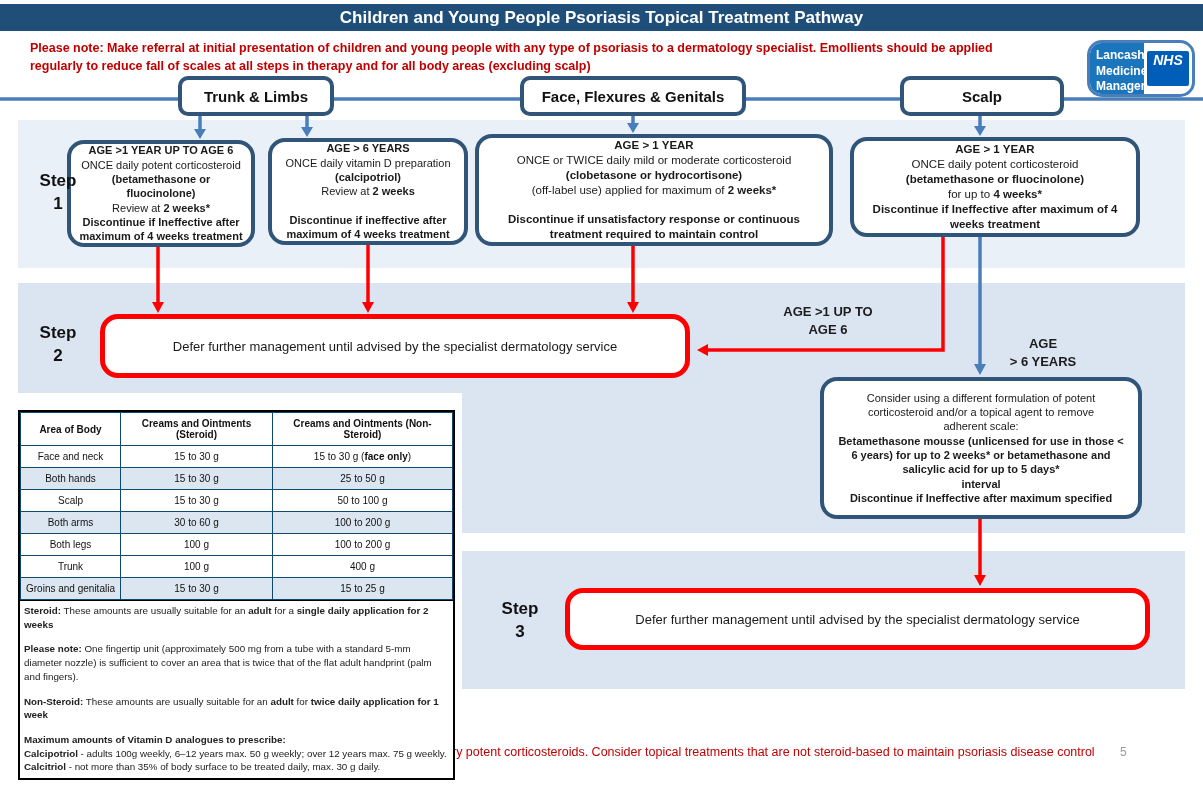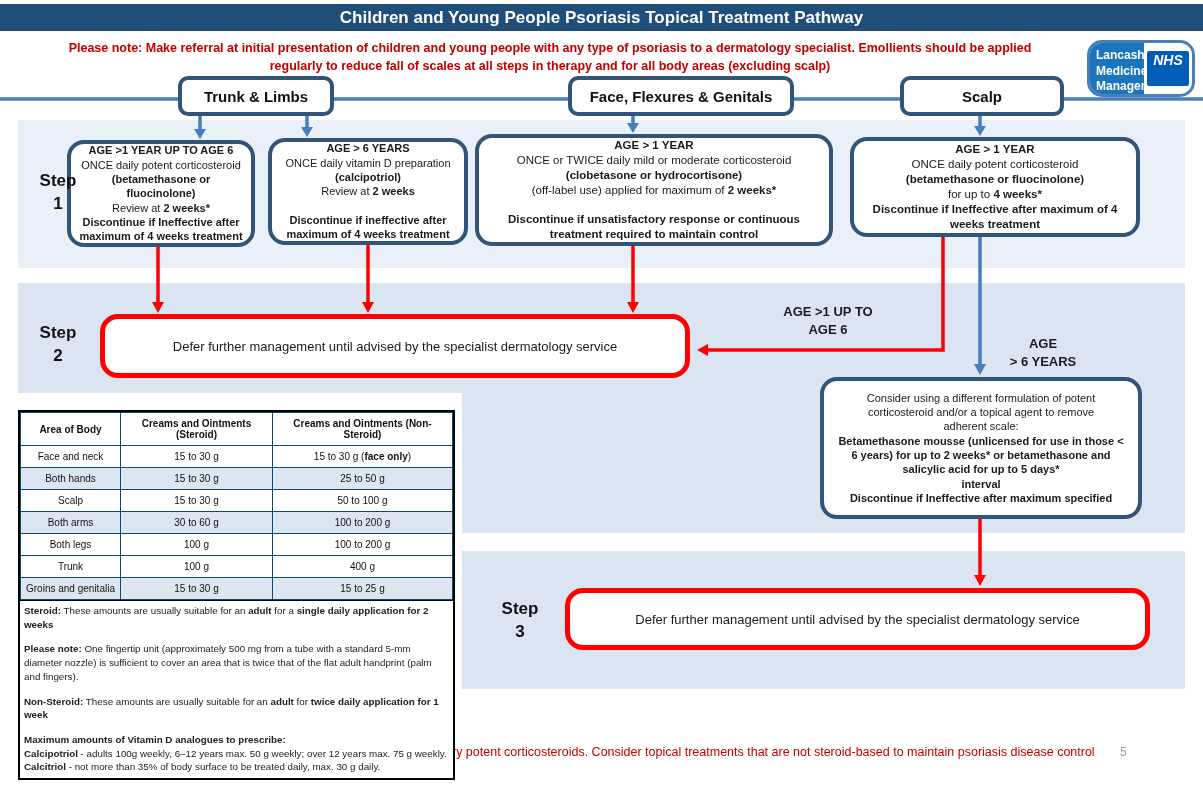--- a/index.html
+++ b/index.html
@@ -8,21 +8,21 @@
     --band-step2:#DBE5F1; --table-row-shaded:#DCE6F1; --nhs-blue:#005EB8;
     --lmmg-blue:#1B75BC; --page-number-gray:#9B9B9B;
   }
   *{margin:0;padding:0;box-sizing:border-box;}
   body{font-family:"Liberation Sans",sans-serif;background:#fff;}
   .b{font-weight:bold;}
   #canvas{position:relative;width:1203px;height:792px;background:#fff;overflow:hidden;}
 
   .titlebar{position:absolute;left:0;top:4px;width:1203px;height:27px;background:var(--title-bar);
     color:#fff;font-weight:bold;font-size:17px;display:flex;align-items:center;justify-content:center;}
-  .topnote{position:absolute;left:30px;top:39px;width:1040px;text-align:center;color:var(--note-text);
+  .topnote{position:absolute;left:30px;top:39px;width:1040px;text-align:left;color:var(--note-text);
     font-weight:bold;font-size:12.5px;line-height:1.45;}
 
   .logo{position:absolute;left:1087px;top:40px;width:108px;height:57px;border:3px solid var(--arrow-blue);
     border-radius:15px;background:#fff;display:flex;overflow:hidden;}
   .logo-left{width:54px;background:var(--lmmg-blue);color:#fff;font-size:12px;font-weight:bold;
     line-height:1.3;padding:5px 0 0 6px;}
   .logo-right{flex:1;display:flex;align-items:center;justify-content:center;}
   .nhs-lozenge{background:var(--nhs-blue);color:#fff;font-style:italic;font-weight:bold;font-size:14px;
     padding:1px 6px 18px 6px;border-radius:2px;}
 
@@ -120,21 +120,21 @@
     <path class="ln-blue" d="M980,237 V365"></path>
     <polygon class="hd-blue" points="974,364 986,364 980,375"></polygon>
 
     <path class="ln-red" d="M980,519 V576"></path>
     <polygon class="hd-red" points="974,575 986,575 980,586"></polygon>
   </svg>
 
   <div class="hbox" style="left:178px;width:156px;">
     <span>Trunk &amp; Limbs</span>
   </div>
-  <div class="hbox" style="left:520px;width:226px;margin-left:48px;">
+  <div class="hbox" style="left:520px;width:226px;">
     <span>Face, Flexures &amp; Genitals</span>
   </div>
   <div class="hbox" style="left:900px;width:164px;">
     <span>Scalp</span>
   </div>
 
   <div class="steplabel" style="left:24px;top:170px;">
     <div>Step</div>
     <div>1</div>
   </div>

